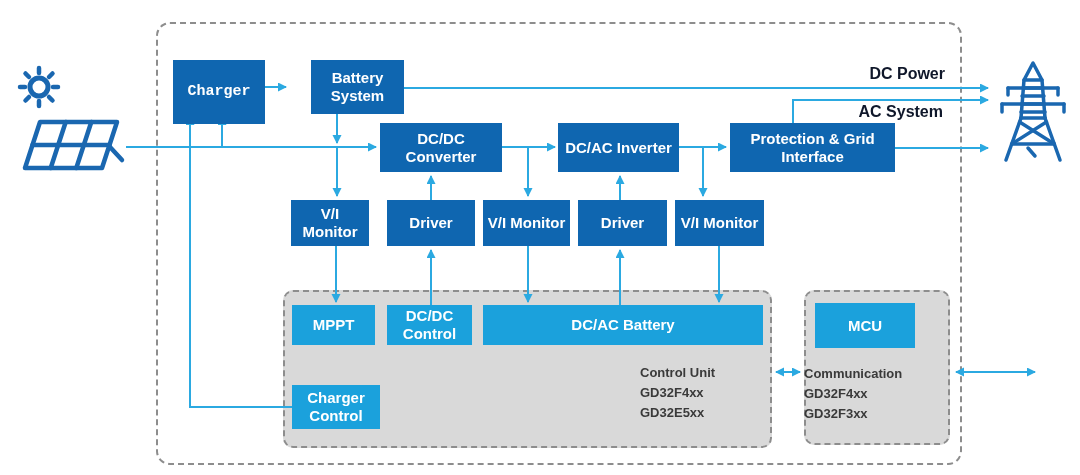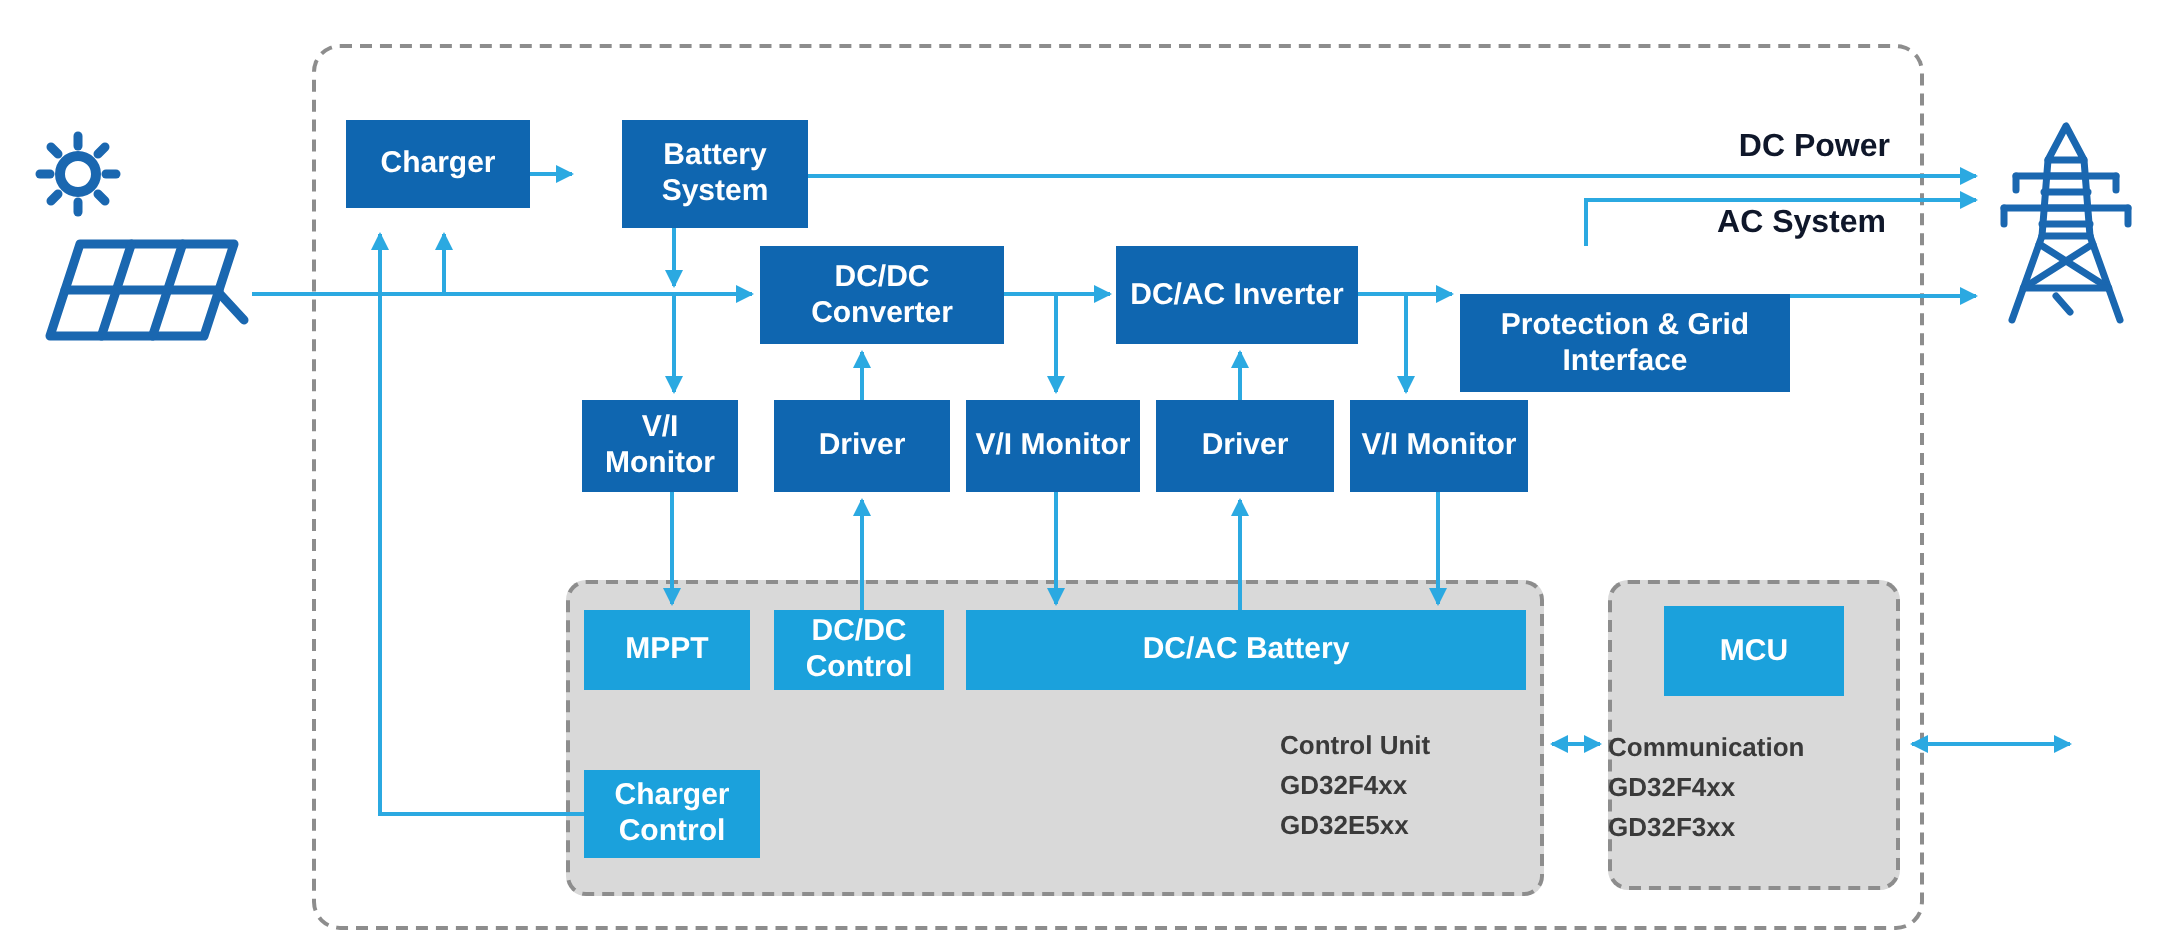--- a/index.html
+++ b/index.html
@@ -136,37 +136,37 @@
       <line x1="336" y1="246" x2="336" y2="302" marker-end="url(#ah)"></line>
       <line x1="528" y1="246" x2="528" y2="302" marker-end="url(#ah)"></line>
       <line x1="719" y1="246" x2="719" y2="302" marker-end="url(#ah)"></line>
 
       <line x1="776" y1="372" x2="800" y2="372" marker-start="url(#ah)" marker-end="url(#ah)"></line>
 
       <line x1="956" y1="372" x2="1035" y2="372" marker-start="url(#ah)" marker-end="url(#ah)"></line>
     </g>
   </svg>
 
-  <div class="block" style="left:173px;top:60px;width:92px;height:44px;">Charger</div>
+  <div class="block" style="left:173px;top:60px;width:92px;height:64px;font-family:Liberation Mono, monospace;">Charger</div>
   <div class="block" style="left:290px;top:60px;width:93px;height:54px;margin-left:21px;">Battery System</div>
   <div class="block" style="left:380px;top:123px;width:122px;height:49px;">DC/DC Converter</div>
   <div class="block" style="left:558px;top:123px;width:121px;height:49px;">DC/AC Inverter</div>
-  <div class="block" style="left:730px;top:123px;width:165px;height:49px;margin-top:24px;">Protection &amp; Grid Interface</div>
+  <div class="block" style="left:730px;top:123px;width:165px;height:49px;">Protection &amp; Grid Interface</div>
 
   <div class="block" style="left:291px;top:200px;width:78px;height:46px;">V/I Monitor</div>
   <div class="block" style="left:387px;top:200px;width:88px;height:46px;">Driver</div>
   <div class="block" style="left:483px;top:200px;width:87px;height:46px;">V/I Monitor</div>
   <div class="block" style="left:578px;top:200px;width:89px;height:46px;">Driver</div>
   <div class="block" style="left:675px;top:200px;width:89px;height:46px;">V/I Monitor</div>
 
   <div class="cblock" style="left:292px;top:305px;width:83px;height:40px;">MPPT</div>
   <div class="cblock" style="left:387px;top:305px;width:85px;height:40px;">DC/DC Control</div>
   <div class="cblock" style="left:483px;top:305px;width:280px;height:40px;">DC/AC Battery</div>
   <div class="cblock" style="left:292px;top:385px;width:88px;height:44px;">Charger Control</div>
-  <div class="cblock" style="left:832px;top:303px;width:90px;height:45px;">MCU</div>
+  <div class="cblock" style="left:815px;top:303px;width:100px;height:45px;">MCU</div>
 
   <div class="flow-label" style="left:855px;top:65px;">DC Power</div>
   <div class="flow-label" style="left:853px;top:103px;">AC System</div>
 
   <div class="note" style="left:640px;top:363px;width:140px;">
     <div>Control Unit</div>
     <div>GD32F4xx</div>
     <div>GD32E5xx</div>
   </div>
 

